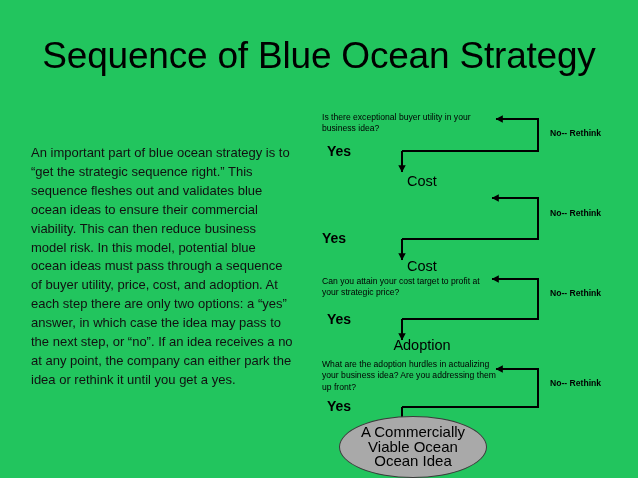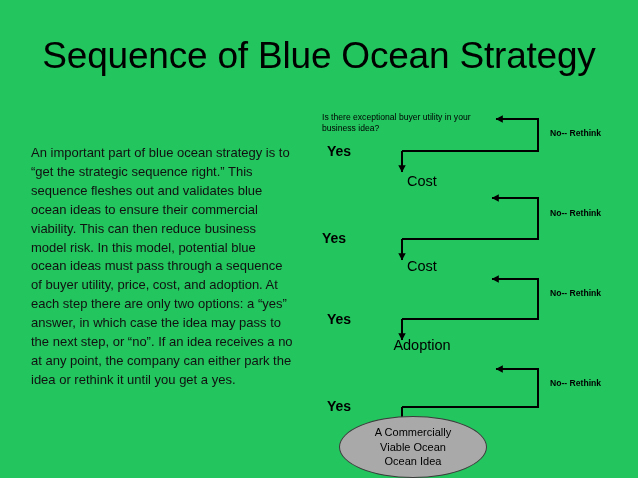--- a/index.html
+++ b/index.html
@@ -113,21 +113,21 @@
   #outcome-text {
     position: absolute;
     left: 0;
     top: 0;
     width: 148px;
     height: 62px;
     display: flex;
     flex-direction: column;
     align-items: center;
     justify-content: center;
-    font-size: 11px;
+    font-size: 15px;
     line-height: 14.6px;
     color: #000000;
     text-align: center;
   }
 </style>
 </head>
 <body>
 
 <div id="slide">
 
@@ -165,24 +165,26 @@
 
     <div class="stage-question" style="left:12px; top:32px; width:170px;">Is there exceptional buyer utility in your business idea?</div>
     <div class="yes-label" style="left:17px; top:66px;">Yes</div>
     <div class="no-label" style="left:240px; top:48px;">No-- Rethink</div>
 
     <div class="stage-heading" style="left:52px; top:93px; width:120px;">Cost</div>
     <div class="yes-label" style="left:12px; top:153px;">Yes</div>
     <div class="no-label" style="left:240px; top:128px;">No-- Rethink</div>
 
     <div class="stage-heading" style="left:52px; top:178px; width:120px;">Cost</div>
+    <div class="stage-question" style="left:12px; top:196px; width:170px;">Can you attain your cost target to profit at your strategic price?</div>
     <div class="yes-label" style="left:17px; top:234px;">Yes</div>
     <div class="no-label" style="left:240px; top:208px;">No-- Rethink</div>
 
     <div class="stage-heading" style="left:52px; top:257px; width:120px;">Adoption</div>
+    <div class="stage-question" style="left:12px; top:279px; width:178px;">What are the adoption hurdles in actualizing your business idea?  Are you addressing them up front?</div>
     <div class="yes-label" style="left:17px; top:321px;">Yes</div>
     <div class="no-label" style="left:240px; top:298px;">No-- Rethink</div>
 
     <div id="outcome-ellipse-wrap">
       <div id="outcome-ellipse-shape"></div>
       <div id="outcome-text">
         <span>A Commercially</span>
         <span>Viable Ocean</span>
         <span>Ocean Idea</span>
       </div>

